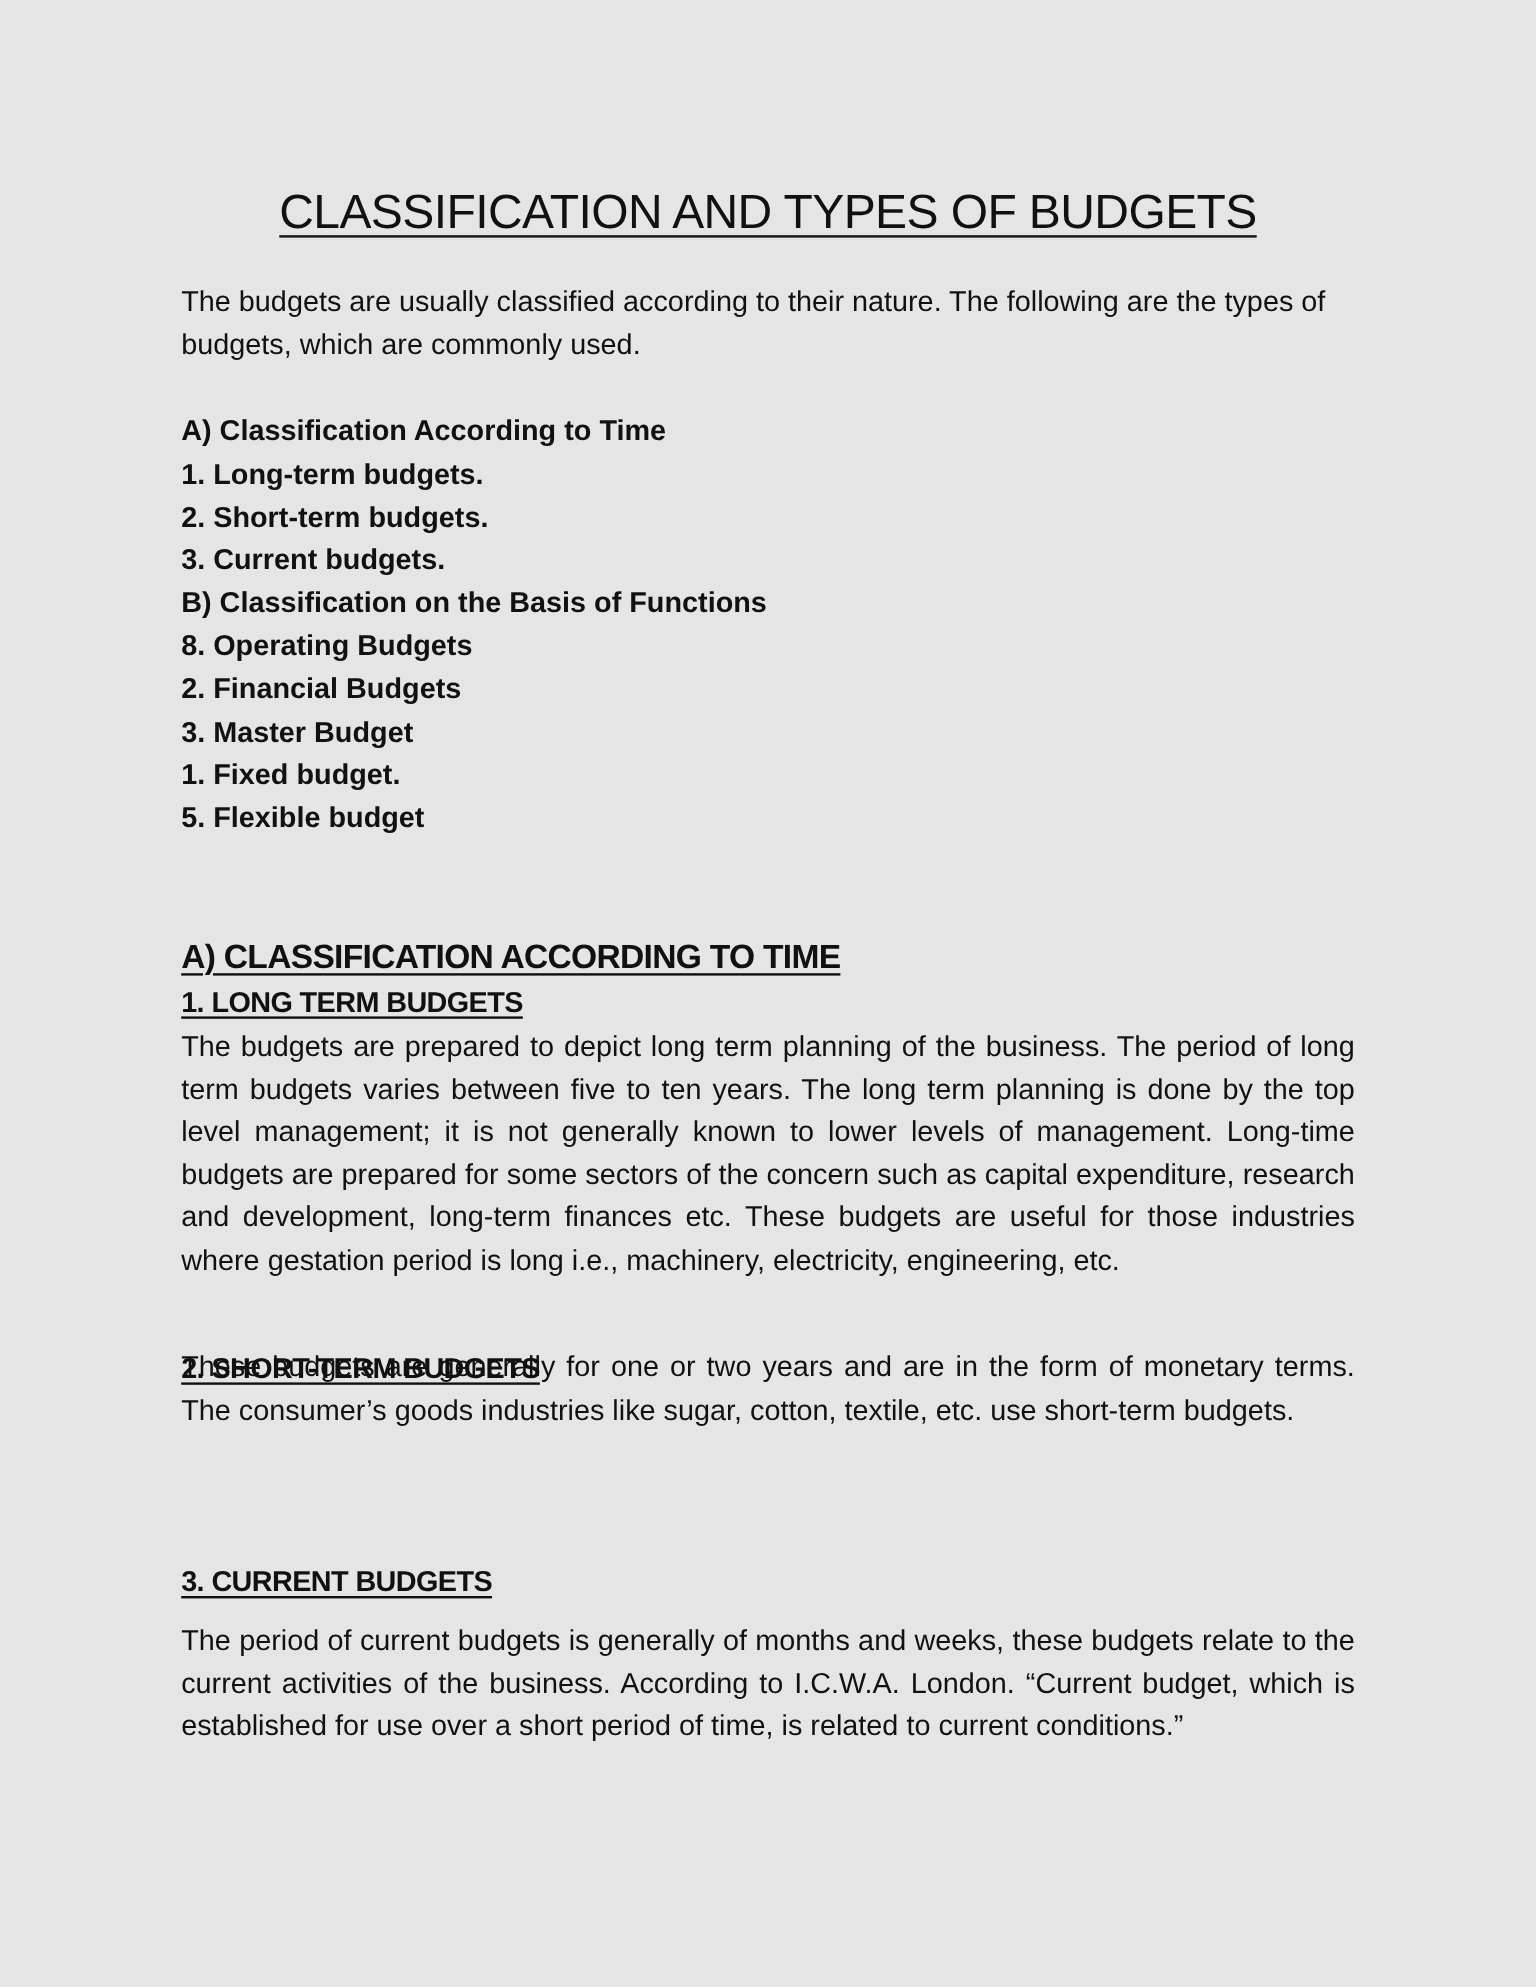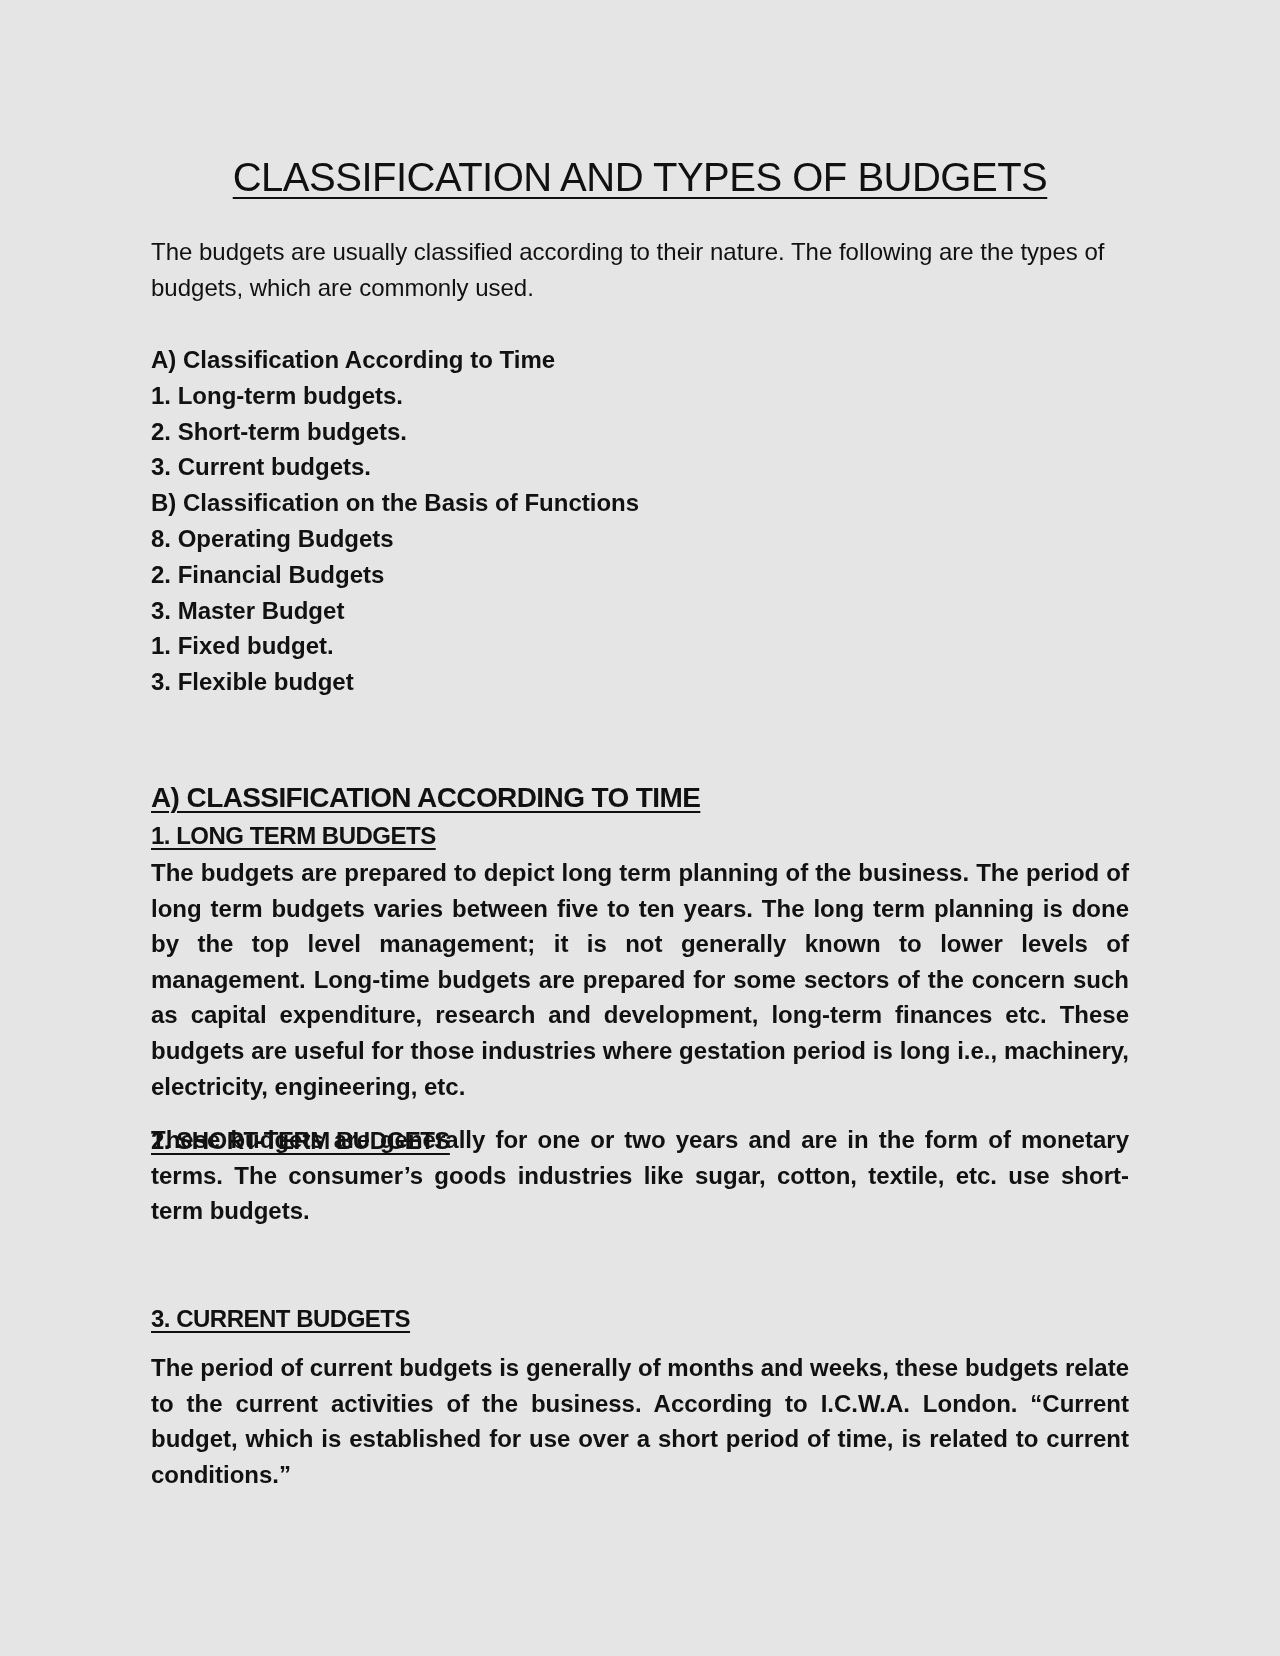--- a/index.html
+++ b/index.html
@@ -11,21 +11,21 @@
     .title span { text-decoration: underline; text-underline-offset: 6px; text-decoration-thickness: 2px; }
     .content { position: absolute; left: 151px; width: 978px; }
     p { margin: 0; }
     .intro { top: 234px; font-size: 24px; line-height: 36px; }
     .outline { top: 342px; font-size: 24px; line-height: 35.8px; font-weight: bold; }
     .outline div { white-space: nowrap; }
     .sec { font-weight: bold; text-decoration: underline; text-underline-offset: 4px; text-decoration-thickness: 2px; }
     .h2 { position: absolute; left: 151px; top: 782px; font-size: 28px; letter-spacing: -0.6px; }
     .h3 { position: absolute; left: 151px; font-size: 24px; letter-spacing: -0.5px; }
     .body-text { position: absolute; left: 151px; width: 978px; font-size: 24px; line-height: 35.6px;
-                 text-align: justify; font-weight: bold; }
+                 text-align: justify; }
   </style>
 </head>
 <body>
 
 <div class="page">
 
   <div class="title">
     <span>CLASSIFICATION AND TYPES OF BUDGETS</span>
   </div>
 
@@ -34,21 +34,21 @@
   <div class="content outline">
     <div>A) Classification According to Time</div>
     <div>1. Long-term budgets.</div>
     <div>2. Short-term budgets.</div>
     <div>3. Current budgets.</div>
     <div>B) Classification on the Basis of Functions</div>
     <div>8. Operating Budgets</div>
     <div>2. Financial Budgets</div>
     <div>3. Master Budget</div>
     <div>1. Fixed budget.</div>
-    <div>3. Flexible budget</div>
+    <div>5. Flexible budget</div>
   </div>
 
   <div class="h2 sec">A) CLASSIFICATION ACCORDING TO TIME</div>
 
   <div class="h3 sec" style="top:822px;">1. LONG TERM BUDGETS</div>
   <p class="body-text" style="top:855px;">The budgets are prepared to depict long term planning of the business. The period of long term budgets varies between five to ten years. The long term planning is done by the top level management; it is not generally known to lower levels of management. Long-time budgets are prepared for some sectors of the concern such as capital expenditure, research and development, long-term finances etc. These budgets are useful for those industries where gestation period is long i.e., machinery, electricity, engineering, etc.</p>
 
   <div class="h3 sec" style="top:1127px;">2. SHORT-TERM BUDGETS</div>
   <p class="body-text" style="top:1122px;">These budgets are generally for one or two years and are in the form of monetary terms. The consumer’s goods industries like sugar, cotton, textile, etc. use short-term budgets.</p>
 

